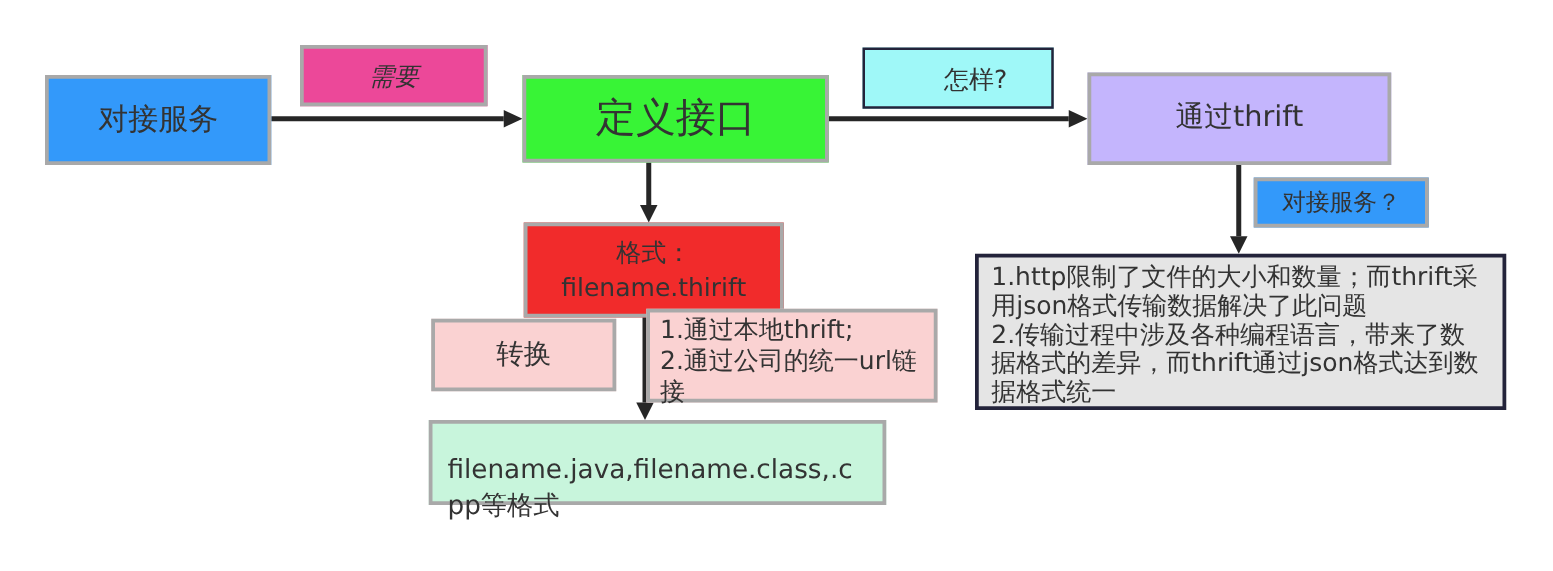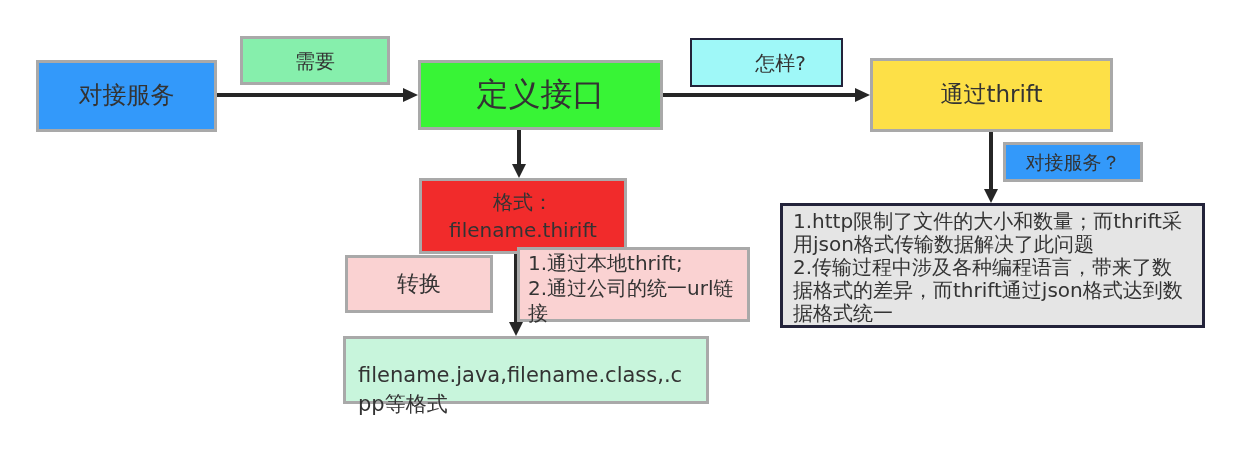--- a/index.html
+++ b/index.html
@@ -33,24 +33,24 @@
     line-height: 1.3;
   }
   .node.note {
     display: block;
     text-align: left;
   }
   .gray-border  { border: 3px solid #a9a9a9; }
   .dark-border  { border: 3px solid #23233a; }
 
   .bg-blue   { background: #3399fa; }
-  .bg-lblue  { background: #86efac; }
+  .bg-lblue  { background: #ec4899; font-style: italic; }
   .bg-green  { background: #38f436; }
   .bg-cyan   { background: #9ff8f8; padding-left: 28px; }
-  .bg-yellow { background: #fde047; }
+  .bg-yellow { background: #c4b5fd; }
   .bg-red    { background: #f12b2b; }
   .bg-pink   { background: #fad2d2; }
   .bg-mint   { background: #c8f5dc; }
   .bg-white  { background: #e5e5e5; }
 
   .prelines { white-space: pre-line; }
   .wrapall  { word-break: break-all; overflow-wrap: anywhere; }
 
   
   .n-duijie   { left: 36px;   top: 60px;  width: 181px; height: 72px; font-size: 24px; }

